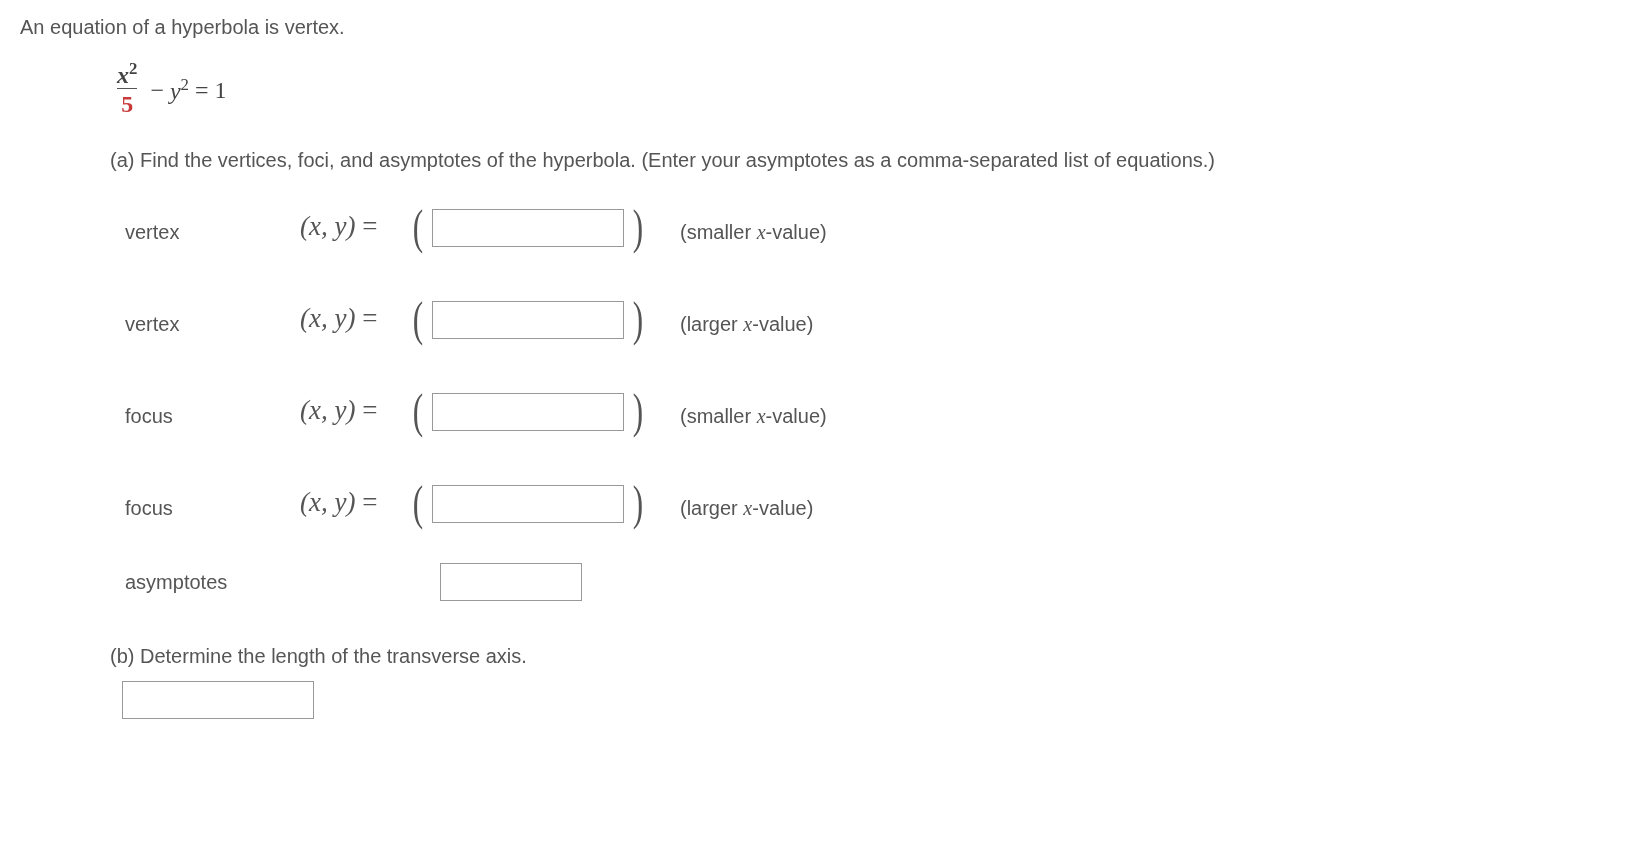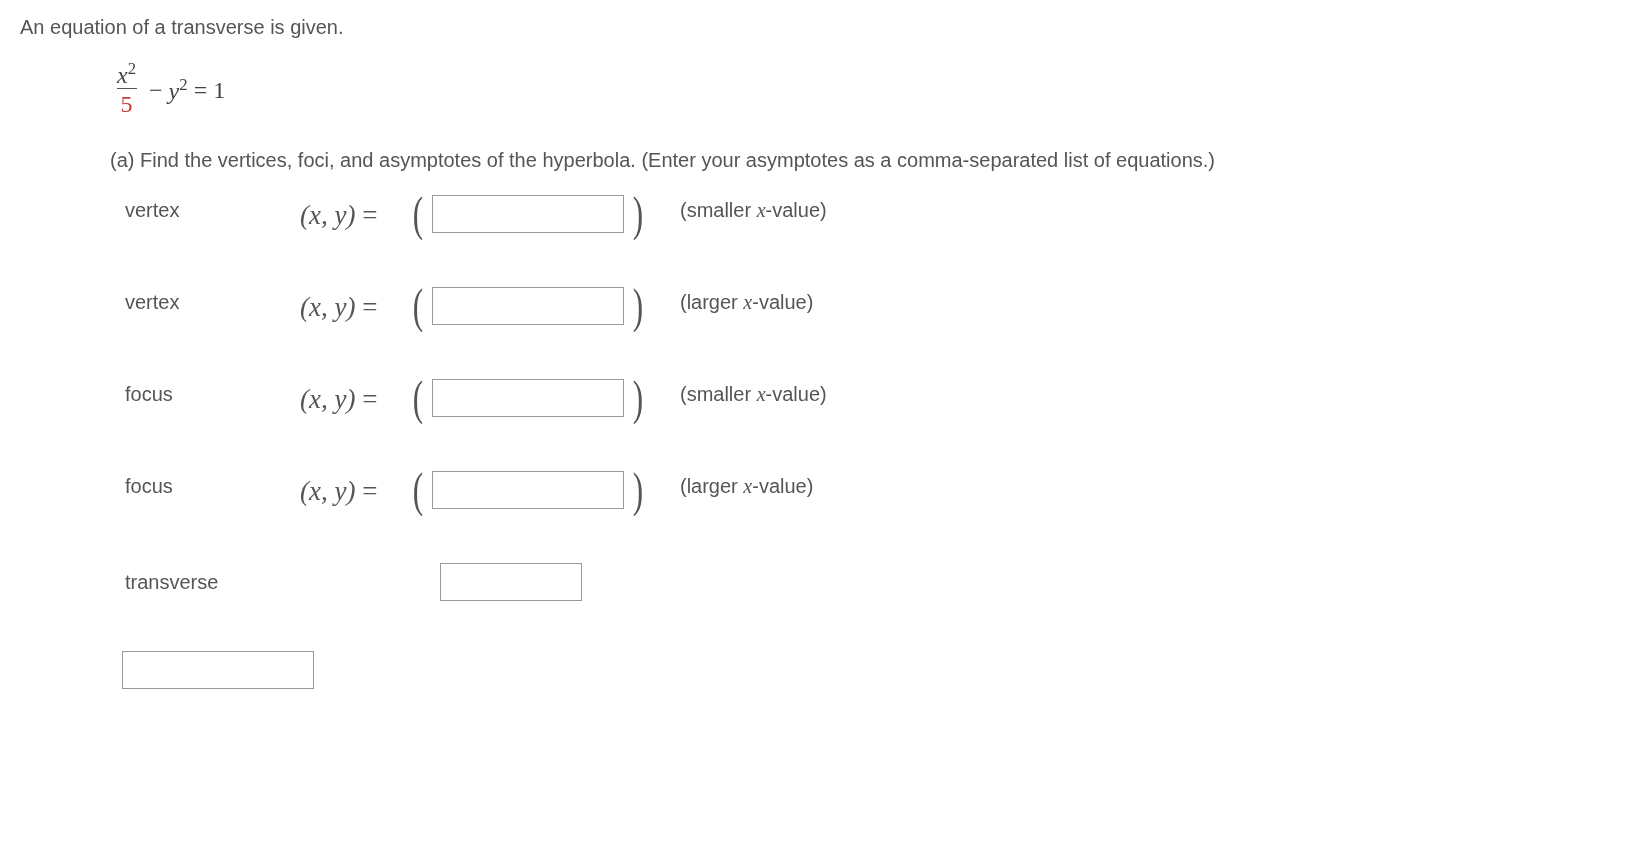--- a/index.html
+++ b/index.html
@@ -29,20 +29,21 @@
       font-size: 24px;
       font-style: italic;
       color: #444;
     }
     .frac {
       display: inline-flex;
       flex-direction: column;
       align-items: center;
       vertical-align: middle;
       margin: 0 3px;
+      font-weight: bold;
     }
     .frac .num {
       padding: 0 4px;
       line-height: 1.1;
     }
     .frac .den {
       border-top: 1.5px solid #555;
       padding: 0 4px;
       line-height: 1.3;
       font-style: normal;
@@ -61,21 +62,21 @@
       margin-left: 90px;
       margin-bottom: 20px;
       max-width: 1500px;
       margin-top: 24px;
     }
     .answer-rows {
       margin-left: 105px;
     }
     .answer-row {
       display: flex;
-      align-items: flex-start;
+      align-items: flex-end;
       margin-bottom: 40px;
       min-height: 52px;
     }
     .label-col {
       width: 175px;
       flex-shrink: 0;
     }
     .xy-col {
       width: 110px;
       flex-shrink: 0;
@@ -138,21 +139,21 @@
       background: #fff;
       margin-top: 10px;
       margin-left: 12px;
       font-size: 18px;
       padding: 4px 8px;
     }
   </style>
 </head>
 <body>
 
-<div class="intro">An equation of a transverse is given.</div>
+<div class="intro">An equation of a hyperbola is vertex.</div>
 
 <div class="equation-block">
   <span class="equation">
     <span class="frac">
       <span class="num"><span>x</span><span class="sup">2</span></span>
       <span class="den">5</span>
     </span>
     <span class="op">−</span>
     <span><span>y</span><span class="sup">2</span></span>
     <span class="op">= 1</span>
@@ -193,23 +194,24 @@
   <div class="answer-row">
     <div class="label-col">focus</div>
     <div class="xy-col">(<span style="font-style:italic">x</span>, <span style="font-style:italic">y</span>) <span class="eq">=</span></div>
     <span class="paren">(</span>
     <input type="text" class="input-box" style="">
     <span class="paren">)</span>
     <div class="hint"><span>(larger </span><span class="ital-x">x</span><span>-value)</span></div>
   </div>
 
   <div class="asymptote-row">
-    <div class="label-col" style="width:285px">transverse</div>
+    <div class="label-col" style="width:285px">asymptotes</div>
     <div class="asymptote-input-wrap">
       <input type="text" class="asymptote-input" style="">
     </div>
   </div>
 
 </div>
 
 <div class="part-b">
+  <div>(b) Determine the length of the transverse axis.</div>
   <input type="text" class="part-b-input" style="">
 </div>
 
 </body></html>

